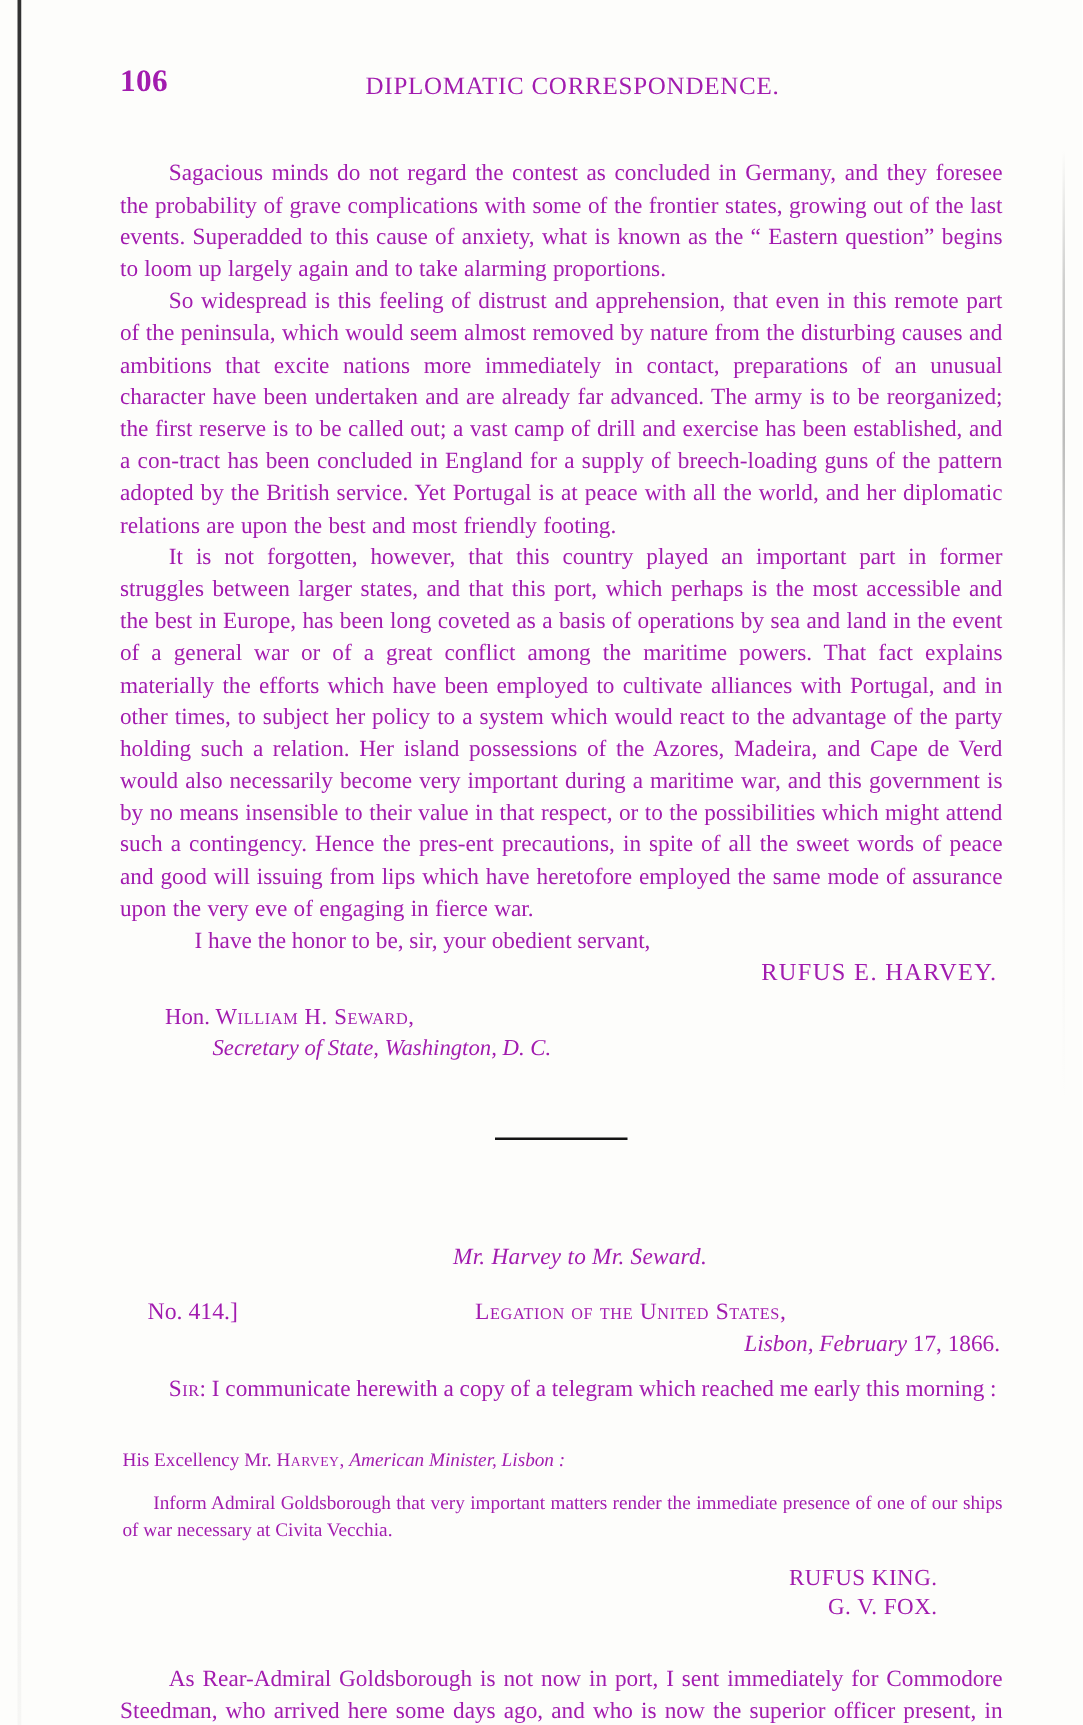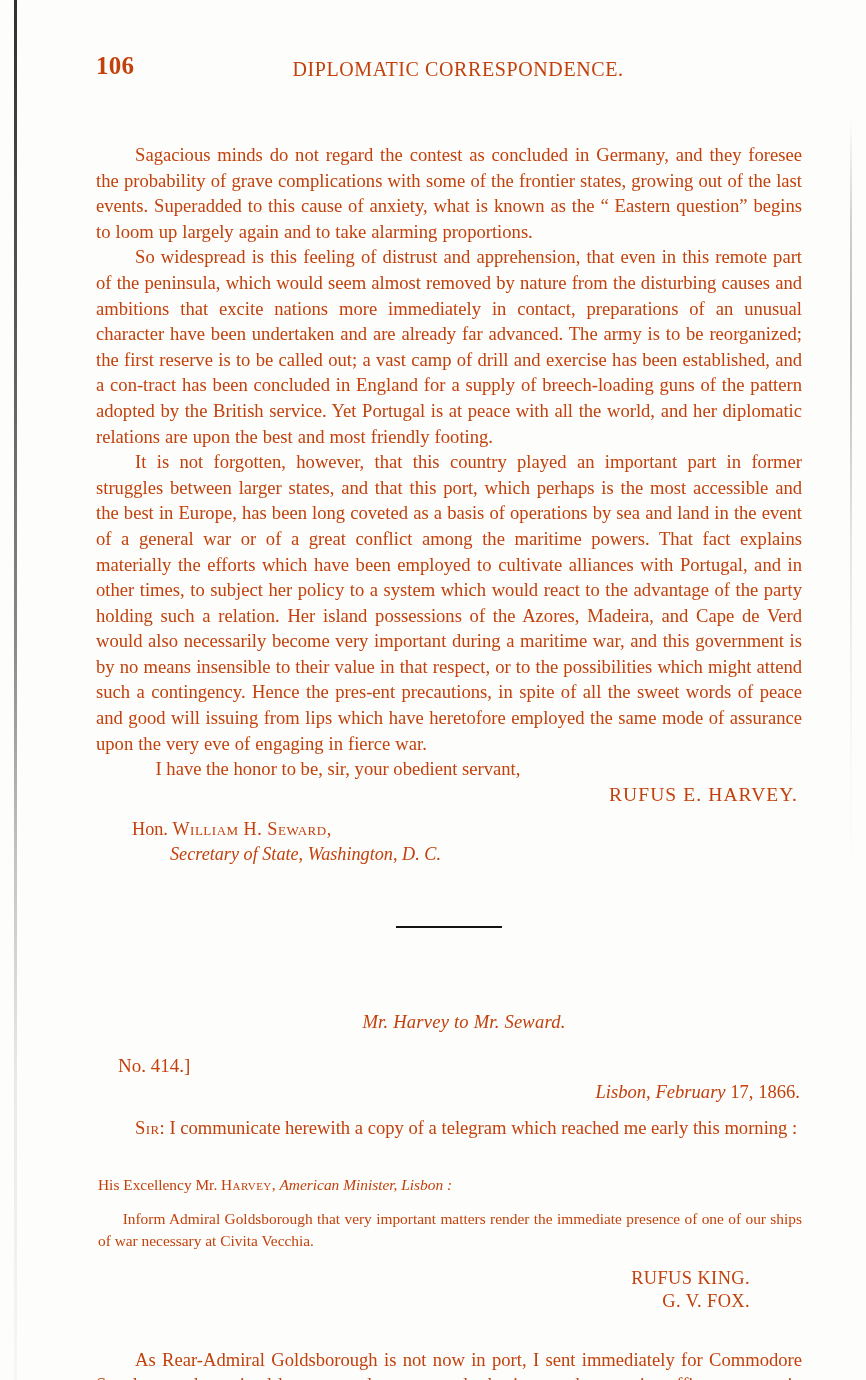--- a/index.html
+++ b/index.html
@@ -7,21 +7,21 @@
     padding: 0;
     background: #ffffff;
   }
   .page {
     position: relative;
     width: 866px;
     height: 1380px;
     background: #fdfdfb;
     overflow: hidden;
     font-family: "Liberation Serif", "DejaVu Serif", serif;
-    color: #c2410c;
+    color: #a21caf;
   }
   
   .scan-edge-left {
     position: absolute;
     left: 14px; top: 0; width: 3px; height: 1380px;
     background: linear-gradient(to bottom,
         rgba(20,20,20,0.88) 0%,
         rgba(30,30,30,0.75) 22%,
         rgba(40,40,40,0.55) 46%,
         rgba(60,60,60,0.30) 62%,
@@ -68,21 +68,21 @@
     top: 6px;
     text-align: center;
     font-size: 20px;
     font-variant: small-caps;
     letter-spacing: 0.6px;
     padding-left: 18px;
   }
 
   
   .body-block {
-    margin-top: 30px;
+    margin-top: 14px;
   }
   p.para {
     margin: 0;
     font-size: 18.6px;
     line-height: 25.6px;
     text-align: justify;
     text-indent: 2.1em;
     hyphens: manual;
     word-spacing: 0.02em;
   }
@@ -249,20 +249,21 @@
     </div>
 
     <div class="divider-wrap">
       <div class="divider"></div>
     </div>
 
     <div class="letter-title">Mr. Harvey to Mr. Seward.</div>
 
     <div class="dateline-row">
       <div class="doc-no">No. 414.]</div>
+      <div class="legation">Legation of the United States,</div>
       <div class="placedate"><span>Lisbon, February</span><span class="roman"> 17, 1866.</span></div>
     </div>
 
     <p class="sir-para"><span class="sc">Sir</span><span>: I communicate herewith a copy of a telegram which reached me early this morning :</span></p>
 
     <div class="telegram">
 
       <div class="tg-to"><span>His Excellency Mr. </span><span class="sc">Harvey,</span><span class="ital"> American Minister, Lisbon :</span></div>
 
       <p class="tg-body">Inform Admiral Goldsborough that very important matters render the immediate presence of one of our ships of war necessary at Civita Vecchia.</p>

